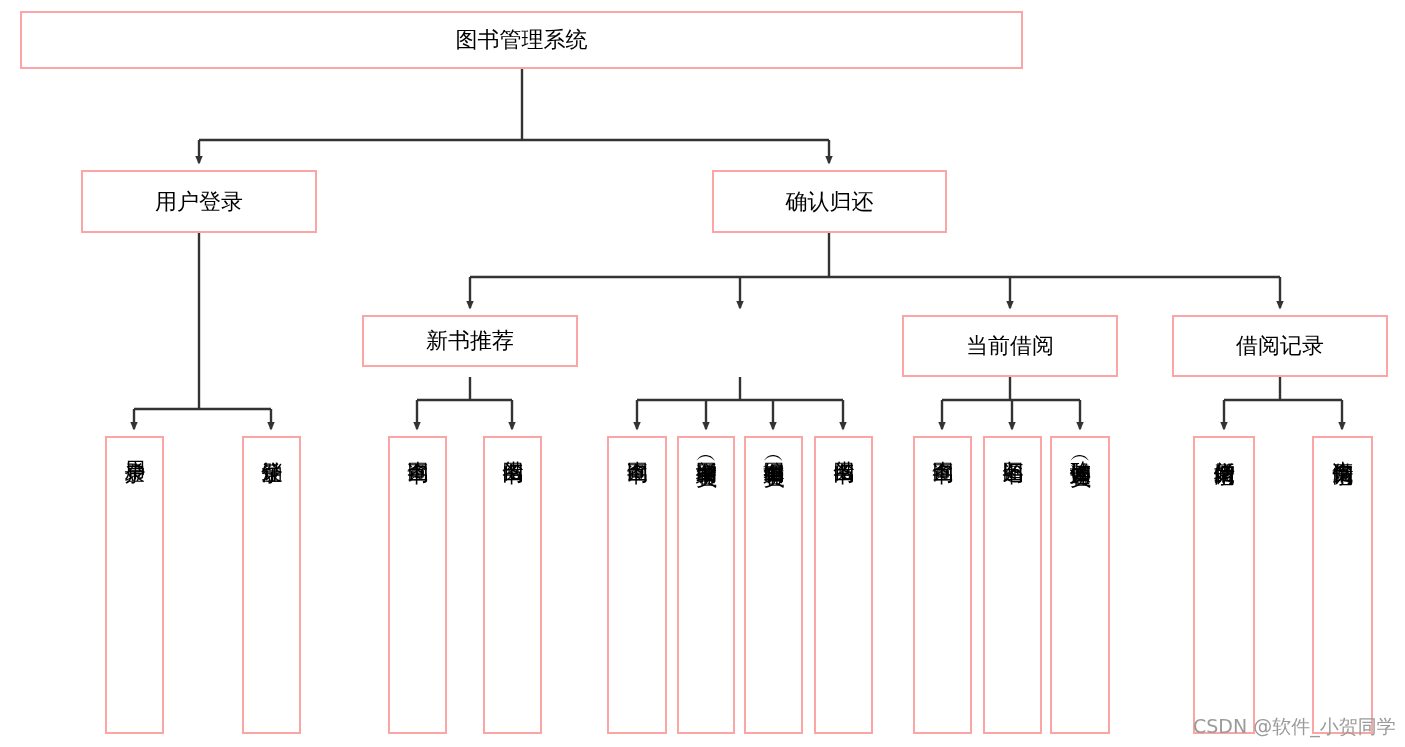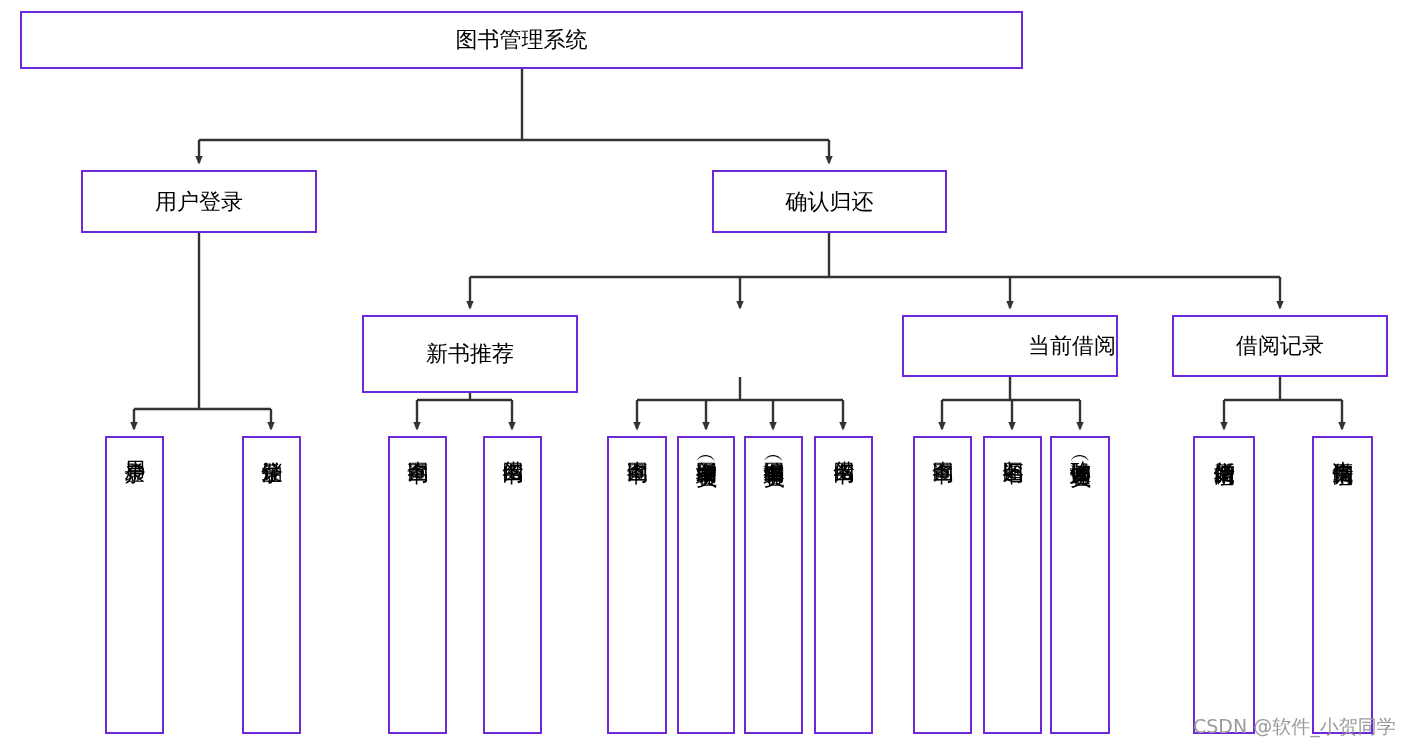--- a/index.html
+++ b/index.html
@@ -17,21 +17,21 @@
   svg#wires{
     position:absolute;
     left:0; top:0;
     width:1405px; height:747px;
     pointer-events:none;
   }
   .node{
     position:absolute;
     box-sizing:border-box;
     background:#ffffff;
-    border:2px solid #6d28d9;
+    border:2px solid #fca5a5;
     display:flex;
     align-items:center;
     justify-content:center;
     text-align:center;
     line-height:1.18;
     color:#000000;
     z-index:2;
   }
   .node .lbl{
     display:block;
@@ -122,24 +122,24 @@
     <span class="lbl">图书管理系统</span>
   </div>
 
   <div class="node h" style="left:81px; top:170px; width:236px; height:63px;">
     <span class="lbl">用户登录</span>
   </div>
   <div class="node h" style="left:712px; top:170px; width:235px; height:63px;">
     <span class="lbl">确认归还</span>
   </div>
 
-  <div class="node h" style="left:362px; top:315px; width:216px; height:78px;">
+  <div class="node h" style="left:362px; top:315px; width:216px; height:52px;">
     <span class="lbl">新书推荐</span>
   </div>
-  <div class="node h" style="left:902px; top:315px; width:216px; height:62px;justify-content:flex-end;">
+  <div class="node h" style="left:902px; top:315px; width:216px; height:62px;">
     <span class="lbl">当前借阅</span>
   </div>
   <div class="node h" style="left:1172px; top:315px; width:216px; height:62px;font-family:Liberation Serif, serif;">
     <span class="lbl">借阅记录</span>
   </div>
 
   <div class="node v" style="left:105px; top:436px; width:59px; height:298px;">
     <span class="lbl">用户登录</span>
   </div>
   <div class="node v" style="left:242px; top:436px; width:59px; height:298px;">

